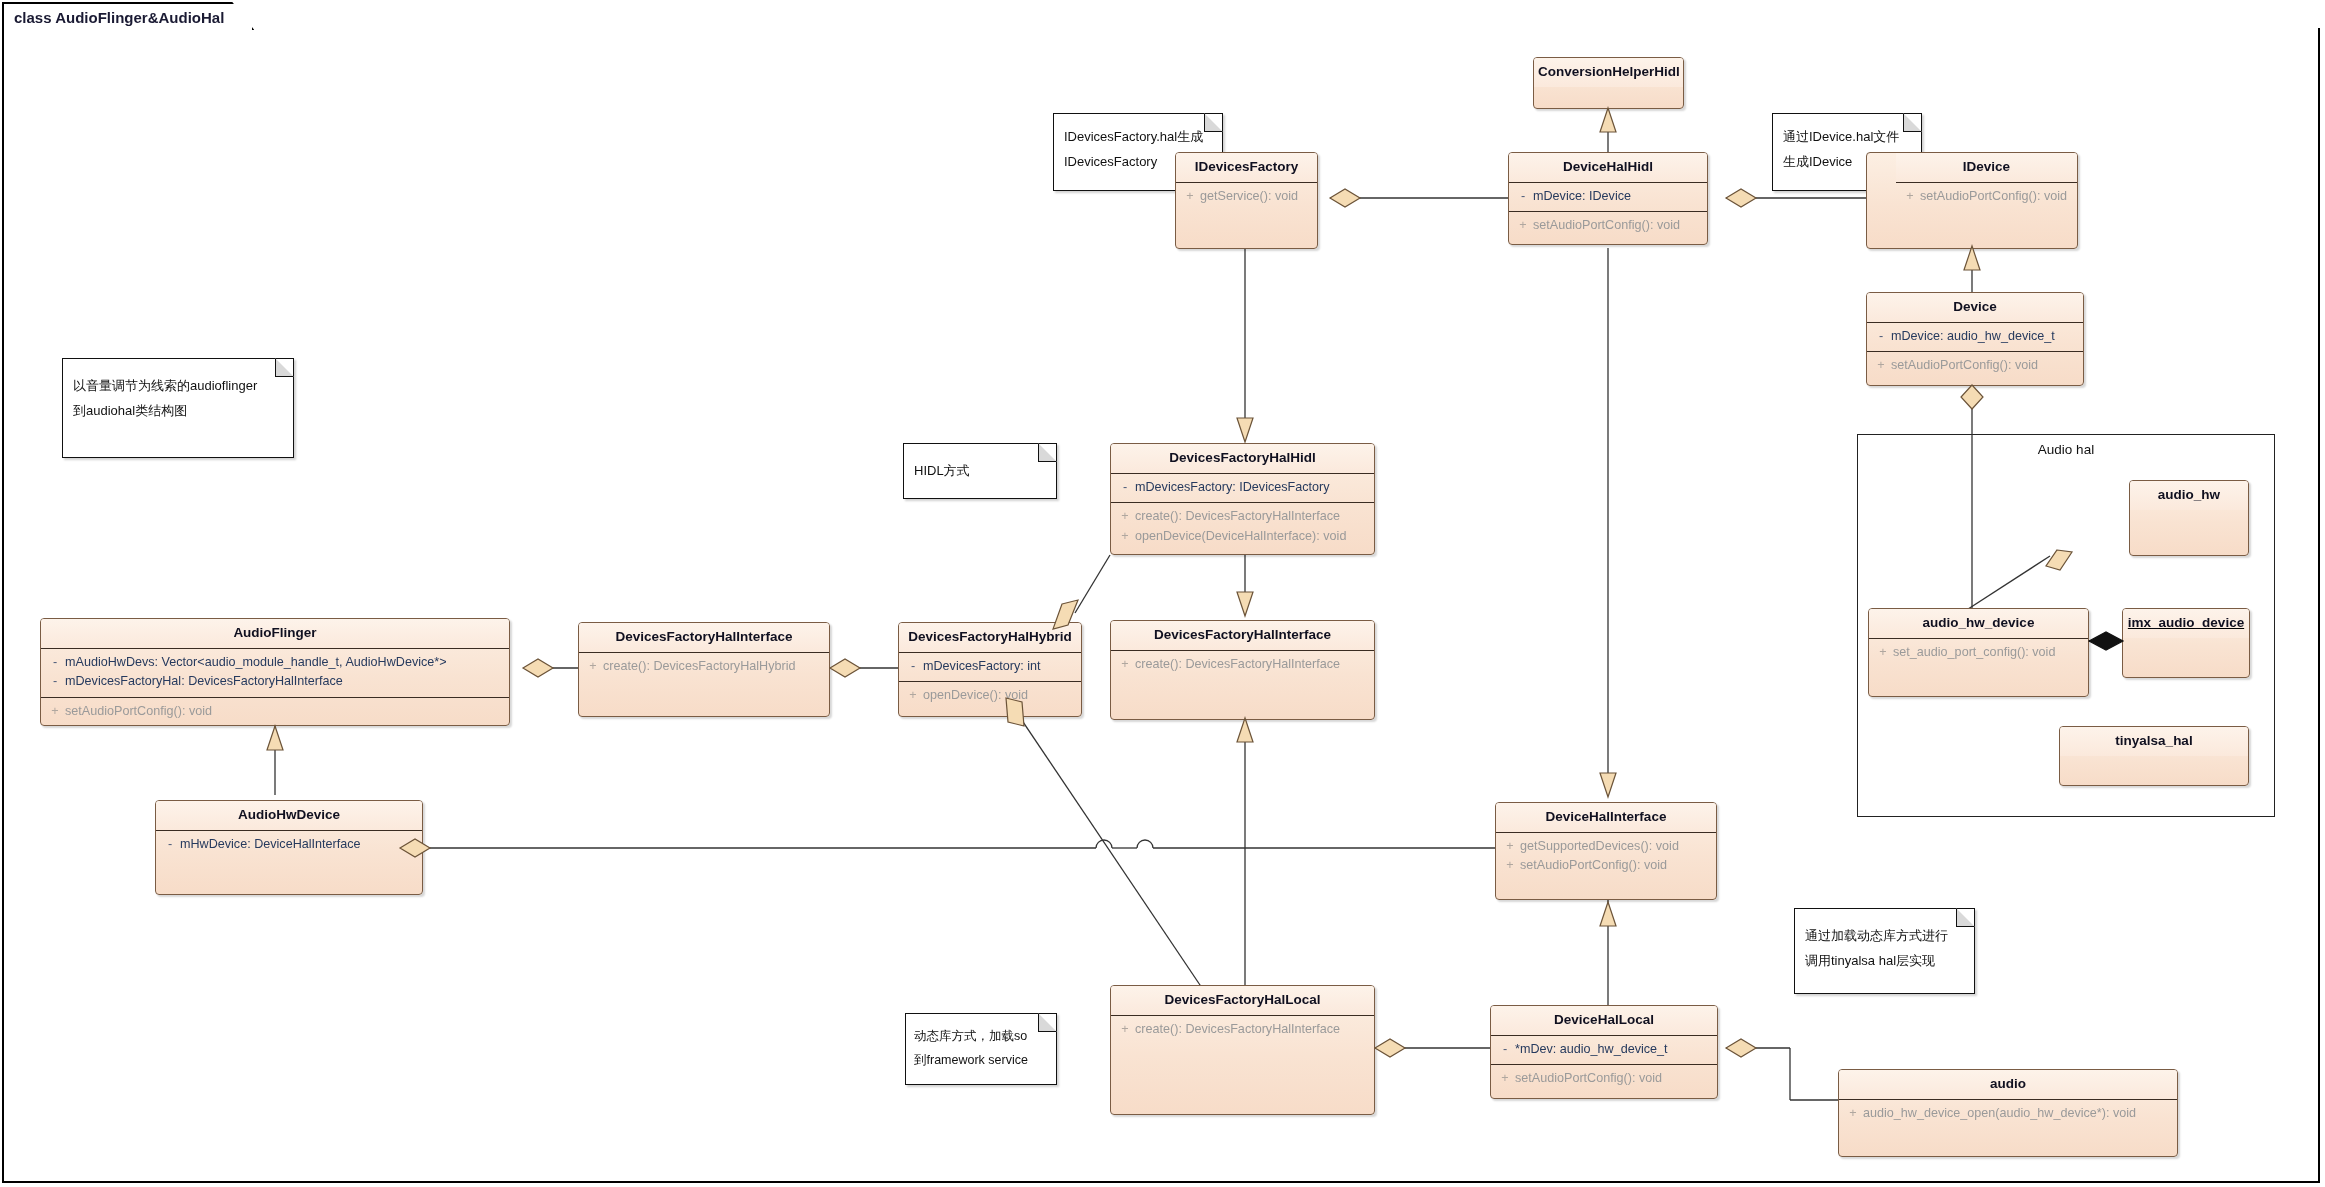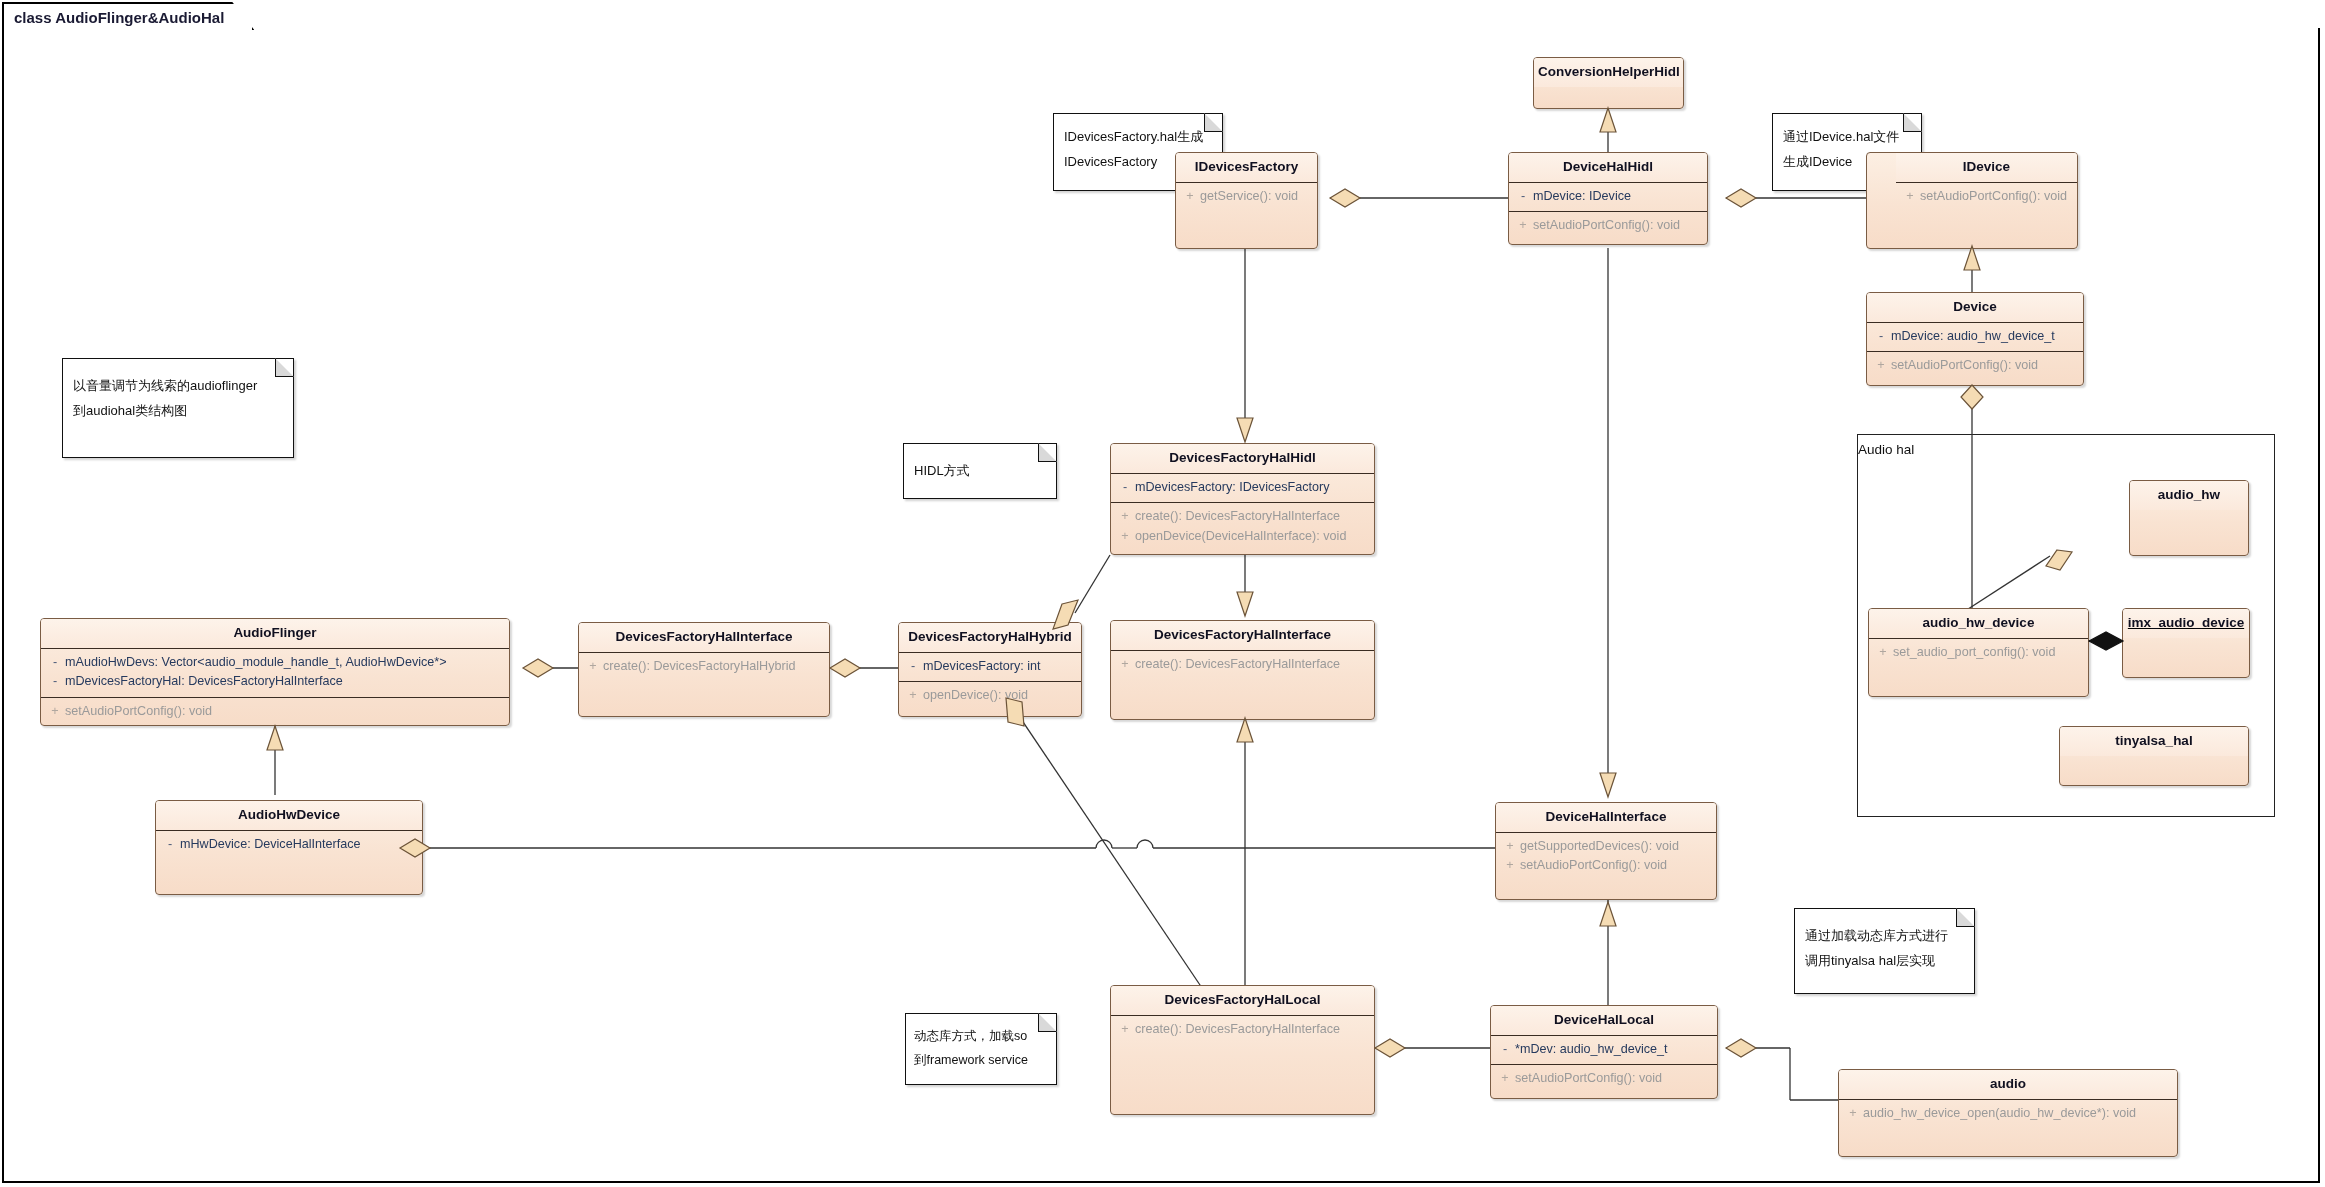--- a/index.html
+++ b/index.html
@@ -37,21 +37,21 @@
   .note{position:absolute;box-sizing:border-box;background:#ffffff;
         border:1px solid #111;z-index:5;box-shadow:2px 2px 2px rgba(0,0,0,.18);
         font-size:13px;color:#111;padding:14px 10px 8px 10px;line-height:1.95;}
   .note .fold{position:absolute;right:-1px;top:-1px;width:18px;height:18px;
         background:#d9d9d9;border-left:1px solid #111;border-bottom:1px solid #111;
         clip-path:polygon(0 0,100% 100%,0 100%);}
   .note .ln{white-space:nowrap;}
 
   
   .pkg{position:absolute;box-sizing:border-box;border:1px solid #222;background:transparent;z-index:2;}
-  .pkg .pkglbl{position:absolute;left:0;right:0;top:7px;
+  .pkg .pkglbl{position:absolute;left:0;right:0;top:7px;text-align:center;
         font-size:13.5px;color:#111;}
 
   
   .svgl{position:absolute;left:0;top:0;width:2325px;height:1187px;z-index:4;
         pointer-events:none;overflow:visible;}
   .svgtop{z-index:7;}
 </style>
 </head>
 <body>
 

